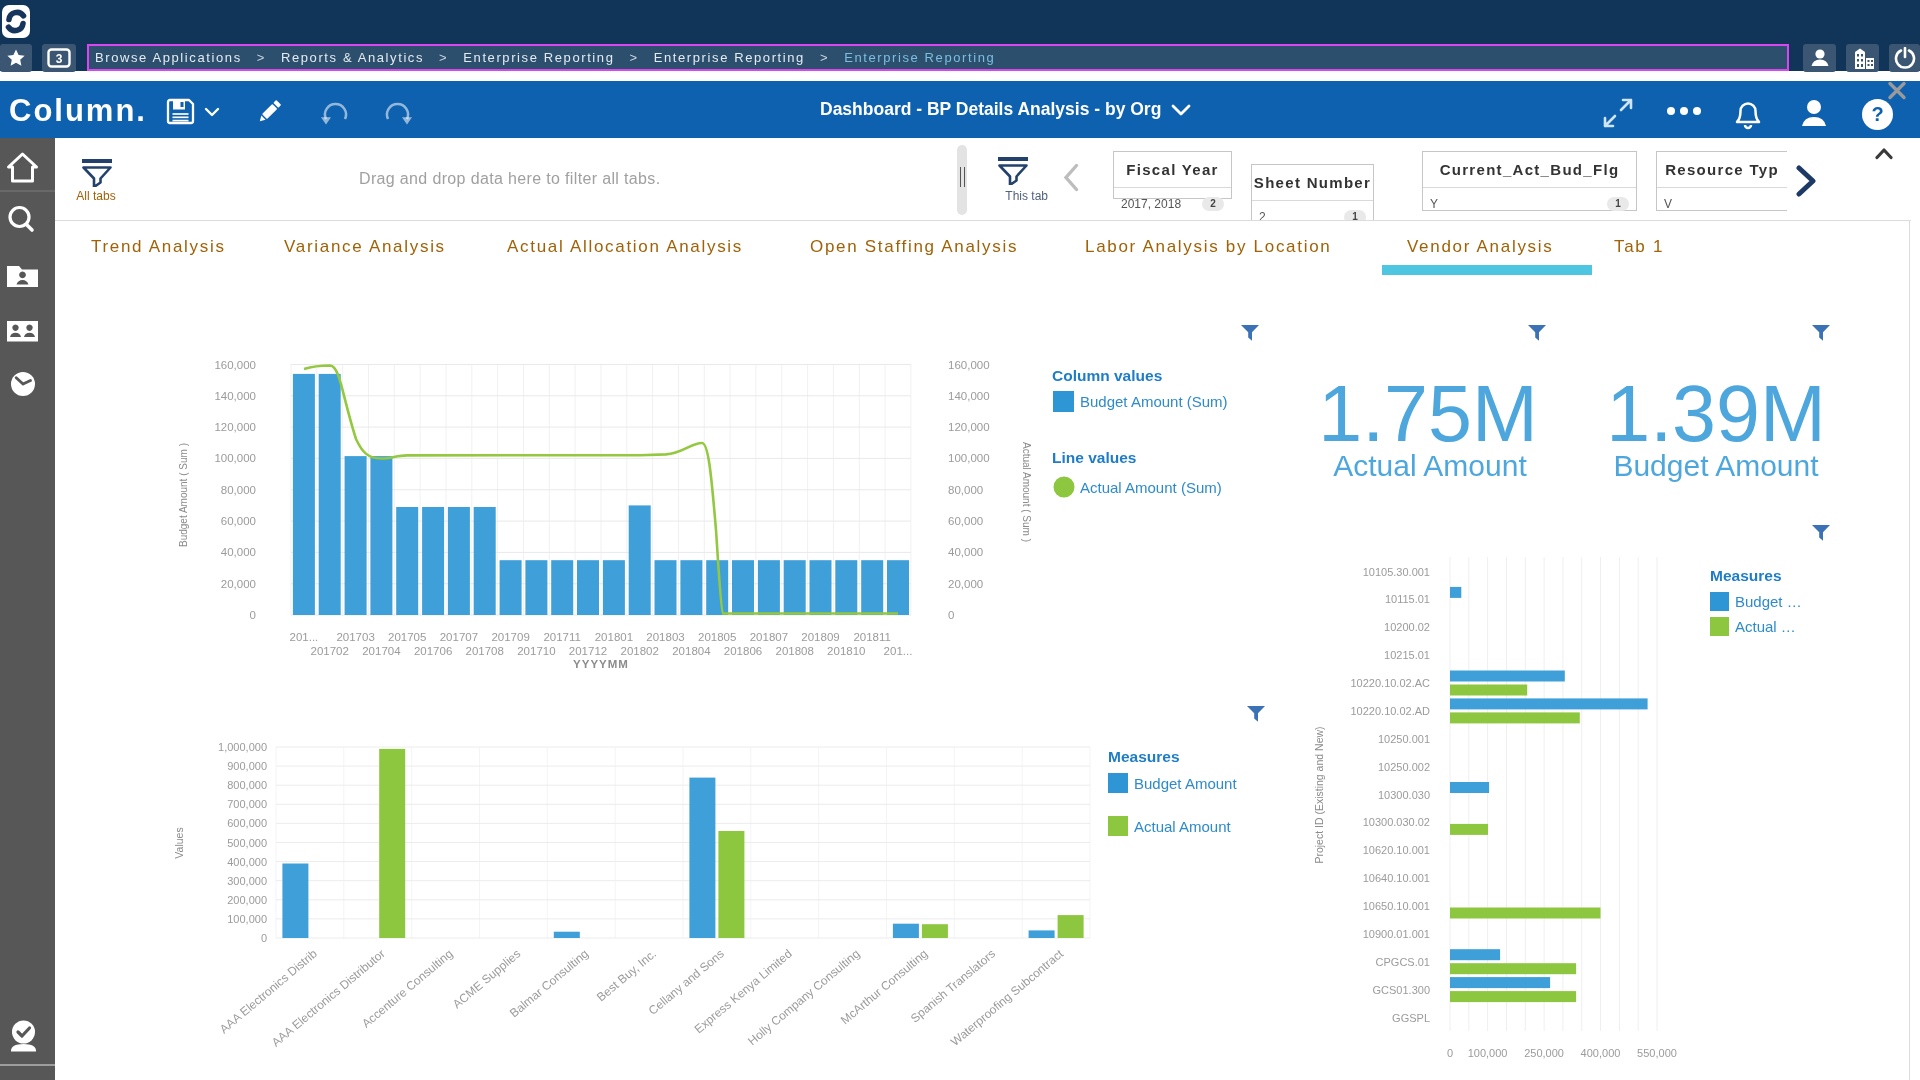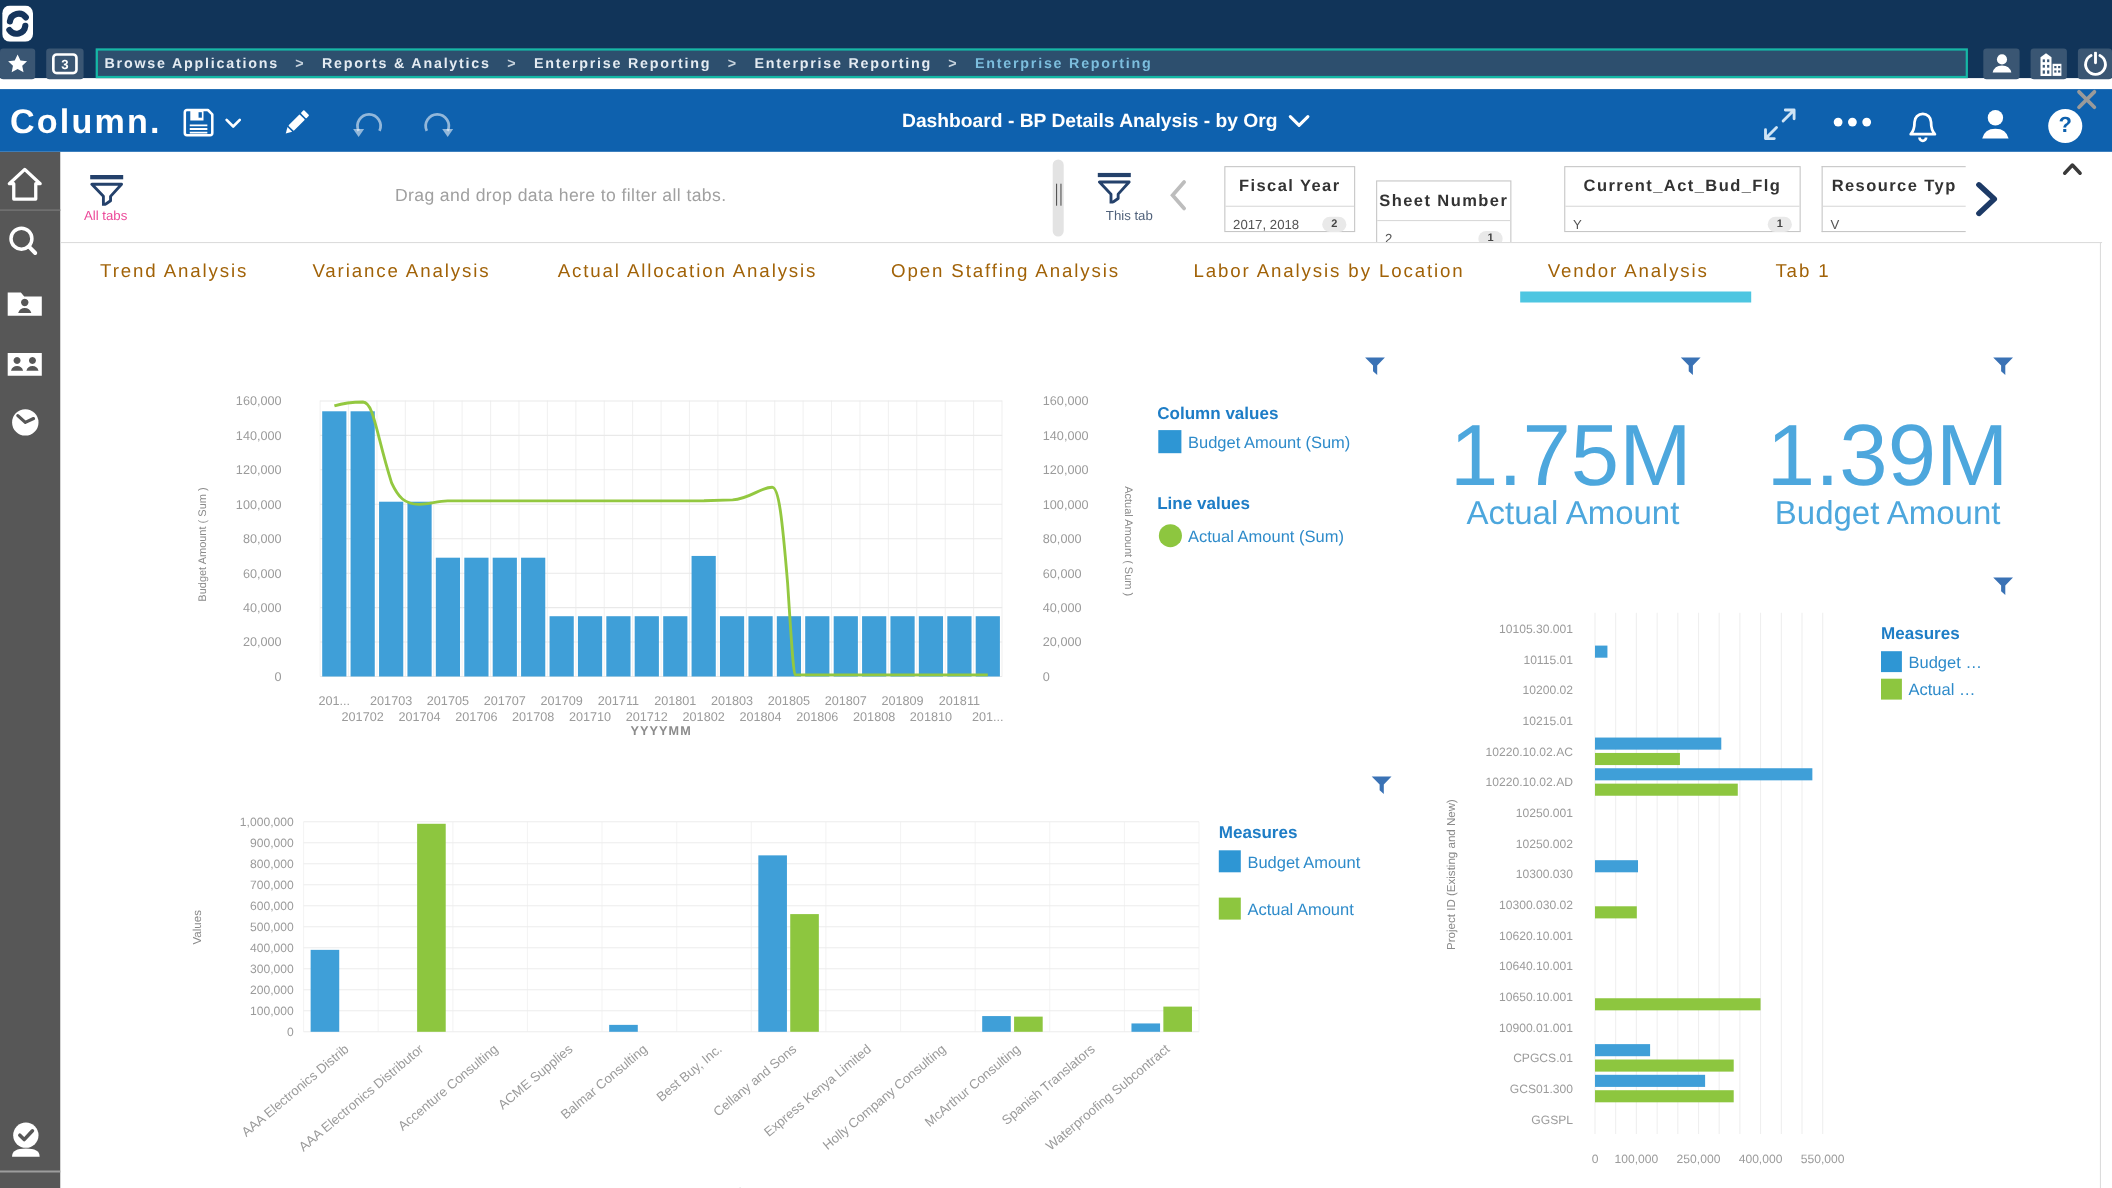--- a/index.html
+++ b/index.html
@@ -20,21 +20,21 @@
   <div class="abs tbtn" style="left:0px;top:44px;width:32px;height:28px">
 <svg width="20" height="20" viewBox="0 0 20 20" style="margin:4px 6px">
         <path d="M10 1.5 L12.6 7 L18.6 7.7 L14.2 11.8 L15.4 17.7 L10 14.8 L4.6 17.7 L5.8 11.8 L1.4 7.7 L7.4 7 Z" fill="#fff"></path>
       </svg>
 </div>
   <div class="abs tbtn" style="left:42px;top:44px;width:34px;height:28px">
 <svg width="24" height="20" viewBox="0 0 24 20" style="margin:4px 5px">
 <rect x="1.5" y="1.5" width="21" height="17" rx="3" fill="none" stroke="#fff" stroke-width="2.4"></rect>
 <text x="12" y="15" font-size="12" fill="#fff" font-weight="bold" text-anchor="middle" font-family="Liberation Sans">3</text>
 </svg></div>
-  <div class="abs" style="left:87px;top:44px;width:1702px;height:27px;background:#2d4f6e;border:2px solid #14b8a6;box-sizing:border-box;display:flex;align-items:center;font-size:13px;font-weight:bold;letter-spacing:1.6px;color:#e4ebf2;white-space:nowrap">
+  <div class="abs" style="left:87px;top:44px;width:1702px;height:27px;background:#2d4f6e;border:2px solid #d946ef;box-sizing:border-box;display:flex;align-items:center;font-size:13px;font-weight:normal;letter-spacing:1.6px;color:#e4ebf2;white-space:nowrap">
 <span style="margin-left:6px">Browse Applications</span>
       <span style="margin:0 15px;color:#c7d3dd">&gt;</span>
       <span>Reports &amp; Analytics</span>
       <span style="margin:0 15px;color:#c7d3dd">&gt;</span>
       <span>Enterprise Reporting</span>
       <span style="margin:0 15px;color:#c7d3dd">&gt;</span>
       <span>Enterprise Reporting</span>
       <span style="margin:0 15px;color:#c7d3dd">&gt;</span>
       <span style="color:#7cbede">Enterprise Reporting</span>
 </div>
@@ -133,36 +133,36 @@
 <path d="M23,246 L16.2,239.8 M23,246 L30.5,242.5" stroke="#575757" stroke-width="2.9" stroke-linecap="round"></path>
 <circle cx="23.5" cy="894" r="11.5" fill="#fff"></circle>
 <path d="M18,894 l4,4 l7.5,-8" stroke="#575757" stroke-width="3.2" fill="none" stroke-linecap="round" stroke-linejoin="round"></path>
 <path d="M11,913 q0,-7 12.5,-7 q12.5,0 12.5,7 l0,0.5 l-25,0 z" fill="#fff"></path>
 </svg>
 
   <svg class="abs" style="left:81px;top:159px" width="32" height="28" viewBox="0 0 32 28">
 <rect x="1" y="0" width="30" height="4" fill="#24416b"></rect>
 <path d="M2.5,8.5 H29.5 L19.5,19.5 V23.5 L13,28 V19.5 Z" fill="none" stroke="#24416b" stroke-width="2.6" stroke-linejoin="round"></path>
 </svg>
-  <div class="abs" style="left:60px;top:189px;width:72px;text-align:center;font-size:12px;color:#ec4899">All tabs</div>
+  <div class="abs" style="left:60px;top:189px;width:72px;text-align:center;font-size:12px;color:#a16207">All tabs</div>
   <div class="abs" style="left:359px;top:170px;font-size:16px;color:#a0a0a0;letter-spacing:.35px">Drag and drop data here to filter all tabs.</div>
   <div class="abs" style="left:957px;top:145px;width:10px;height:70px;background:#e3e3e3;border-radius:5px"></div>
   <div class="abs" style="left:959.5px;top:167px;width:1.8px;height:20px;background:#555"></div>
   <div class="abs" style="left:963.5px;top:167px;width:1.8px;height:20px;background:#555"></div>
   <svg class="abs" style="left:997px;top:157px" width="32" height="28" viewBox="0 0 32 28">
 <rect x="1" y="0" width="30" height="4" fill="#24416b"></rect>
 <path d="M2.5,8.5 H29.5 L19.5,19.5 V23.5 L13,28 V19.5 Z" fill="none" stroke="#24416b" stroke-width="2.6" stroke-linejoin="round"></path>
 </svg>
   <div class="abs" style="left:976px;top:189px;width:72px;text-align:right;font-size:12px;color:#51627b">This tab</div>
   <svg class="abs" style="left:1062px;top:163px" width="18" height="29" viewBox="0 0 18 29">
 <path d="M14.5,2.5 L4,14.5 L14.5,26.5" fill="none" stroke="#bdbdbd" stroke-width="3.4" stroke-linecap="round"></path>
     </svg>
   <div class="abs" style="left:1105px;top:140px;width:685px;height:80px;overflow:hidden">
     <div style="position:relative;left:-1105px;top:-140px">
-        <div class="abs chip" style="left:1113px;top:151px;width:119px;height:60px">
+        <div class="abs chip" style="left:1113px;top:151px;width:119px;height:48px">
 <div class="chipt">Fiscal Year</div>
 <div class="chipv">
             <span>2017, 2018</span>
             <div class="badge">2</div>
           </div>
         </div>
         <div class="abs chip" style="left:1251px;top:164px;width:123px;height:60px">
 <div class="chipt">Sheet Number</div>
 <div class="chipv">
             <span>2</span>

